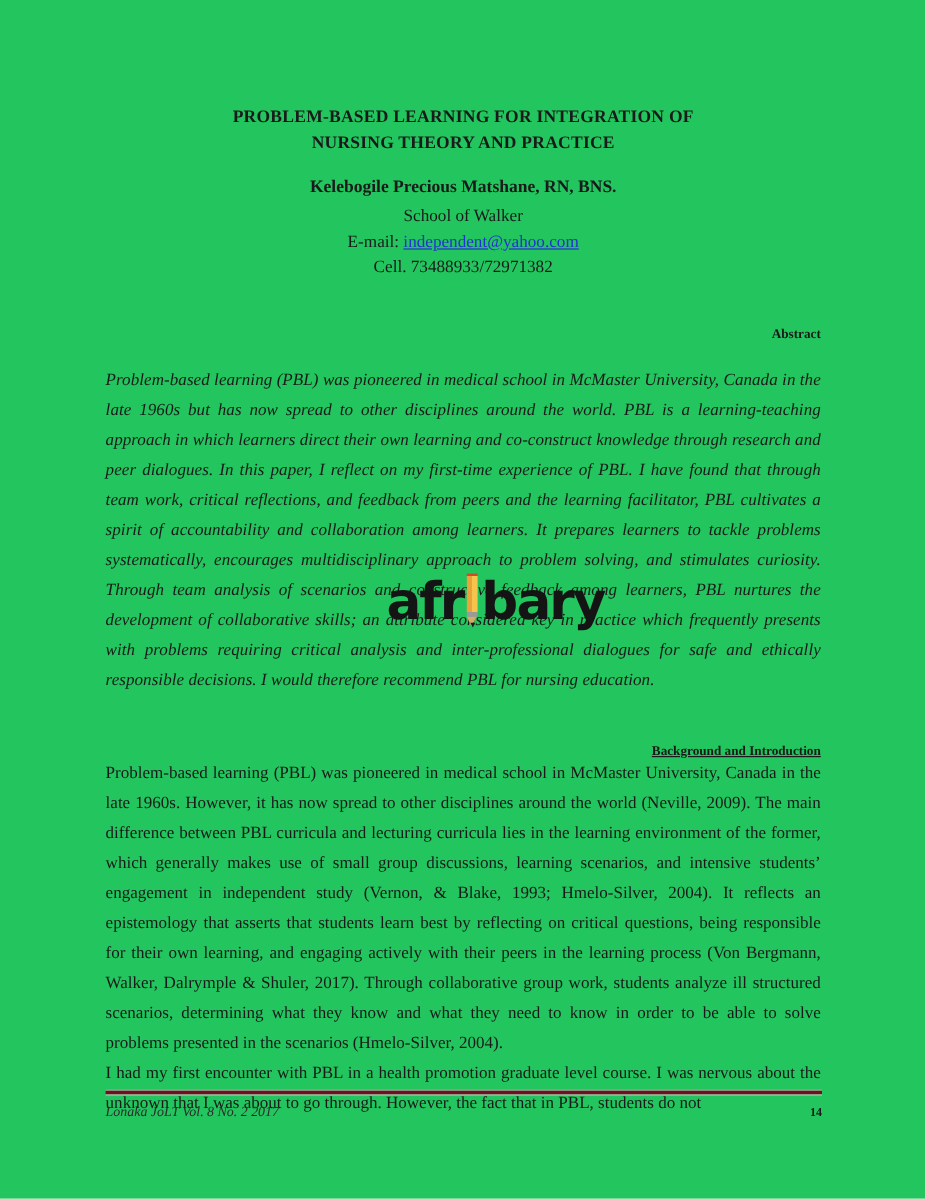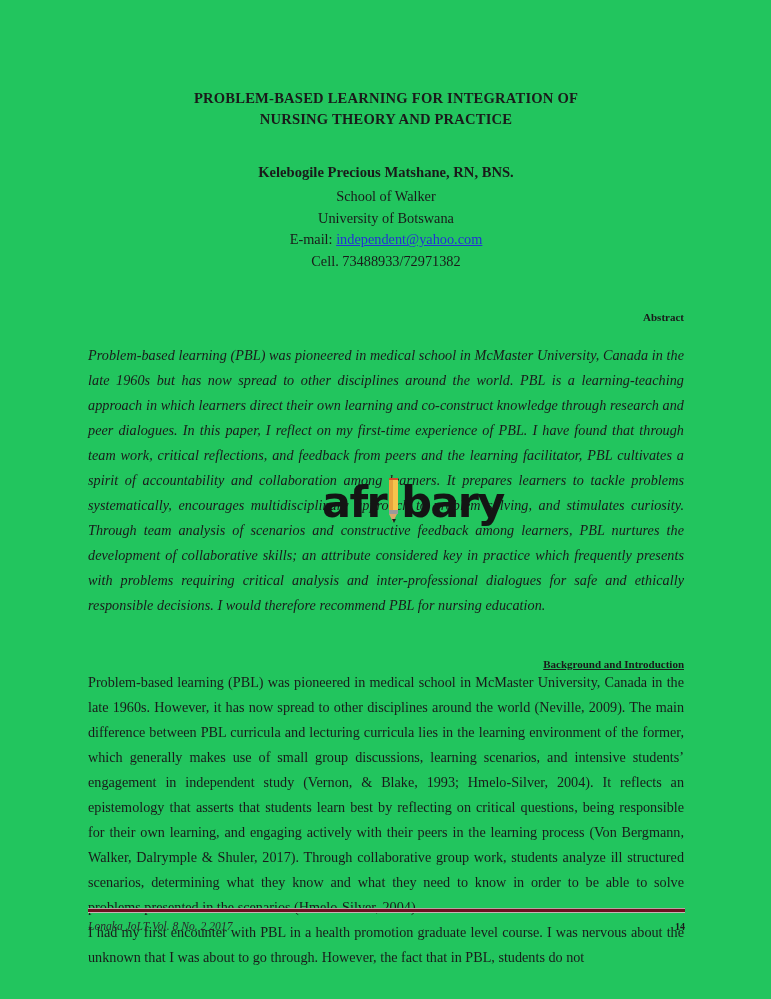--- a/index.html
+++ b/index.html
@@ -31,21 +31,21 @@
     font-size: 14.6px;
     letter-spacing: 0.2px;
     line-height: 1.42;
   }
   .doc-title .line {
     display: block;
   }
 
   
   .author-block {
-    margin-top: 32px;
+    margin-top: 16px;
     text-align: center;
     font-size: 14.3px;
     line-height: 1.53;
   }
   .author-name {
     font-weight: bold;
     font-size: 14.6px;
     margin-bottom: 2px;
   }
   .affil {
@@ -209,21 +209,20 @@
   <div class="content">
 
     <div class="doc-title">
       <span class="line">PROBLEM-BASED LEARNING FOR INTEGRATION OF</span>
       <span class="line">NURSING THEORY AND PRACTICE</span>
     </div>
 
     <div class="author-block">
       <div class="author-name">Kelebogile Precious Matshane, RN, BNS.</div>
       <div class="affil">School of Walker</div>
-      <div class="affil">University of Botswana</div>
       <div class="email-line">
         <span>E-mail:</span>
         <span class="email-link">independent@yahoo.com</span>
       </div>
       <div class="affil">Cell. 73488933/72971382</div>
     </div>
 
     <div class="section-heading h-abstract">Abstract</div>
     <p class="abstract-para">Problem-based learning (PBL) was pioneered in medical school in McMaster University, Canada in the late 1960s but has now spread to other disciplines around the world. PBL is a learning-teaching approach in which learners direct their own learning and co-construct knowledge through research and peer dialogues. In this paper, I reflect on my first-time experience of PBL. I have found that through team work, critical reflections, and feedback from peers and the learning facilitator, PBL cultivates a spirit of accountability and collaboration among learners. It prepares learners to tackle problems systematically, encourages multidisciplinary approach to problem solving, and stimulates curiosity. Through team analysis of scenarios and constructive feedback among learners, PBL nurtures the development of collaborative skills; an attribute considered key in practice which frequently presents with problems requiring critical analysis and inter-professional dialogues for safe and ethically responsible decisions. I would therefore recommend PBL for nursing education.</p>
 

